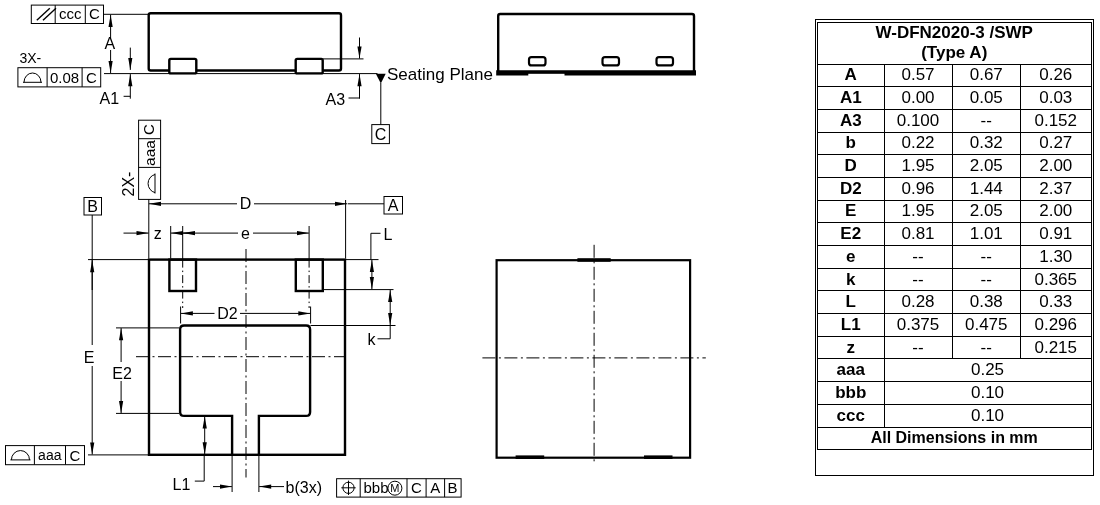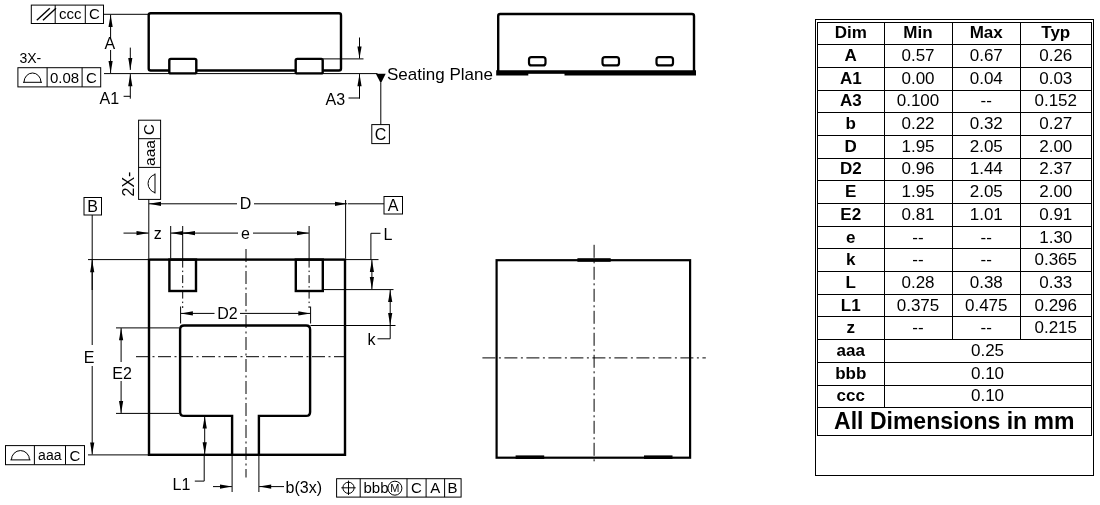--- a/index.html
+++ b/index.html
@@ -202,36 +202,33 @@
 </svg>
 <div id="tbl">
 <table>
 <colgroup>
           <col style="width:66.5px">
           <col style="width:68px">
           <col style="width:68.5px">
           <col>
         </colgroup>
 <tbody>
-<tr class="bd">
-            <td>Dim</td>
-            <td>Min</td>
-            <td>Max</td>
-            <td>Typ</td>
+          <tr>
+            <td colspan="4" class="hd">W-DFN2020-3 /SWP<br>(Type A)</td>
           </tr>
 <tr>
             <td class="bd">A</td>
             <td>0.57</td>
             <td>0.67</td>
             <td>0.26</td>
           </tr>
 <tr>
             <td class="bd">A1</td>
             <td>0.00</td>
-            <td>0.04</td>
+            <td>0.05</td>
             <td>0.03</td>
           </tr>
 <tr>
             <td class="bd">A3</td>
             <td>0.100</td>
             <td>--</td>
             <td>0.152</td>
           </tr>
 <tr>
             <td class="bd">b</td>
@@ -299,18 +296,18 @@
           </tr>
 <tr>
             <td class="bd">bbb</td>
             <td colspan="3">0.10</td>
           </tr>
 <tr>
             <td class="bd">ccc</td>
             <td colspan="3">0.10</td>
           </tr>
 <tr>
-            <td colspan="4" class="bd" style="font-size:23px">All Dimensions in mm</td>
+            <td colspan="4" class="bd" style="font-size:16px">All Dimensions in mm</td>
           </tr>
 </tbody>
       </table>
 </div>
 </div>
 
 </body></html>

